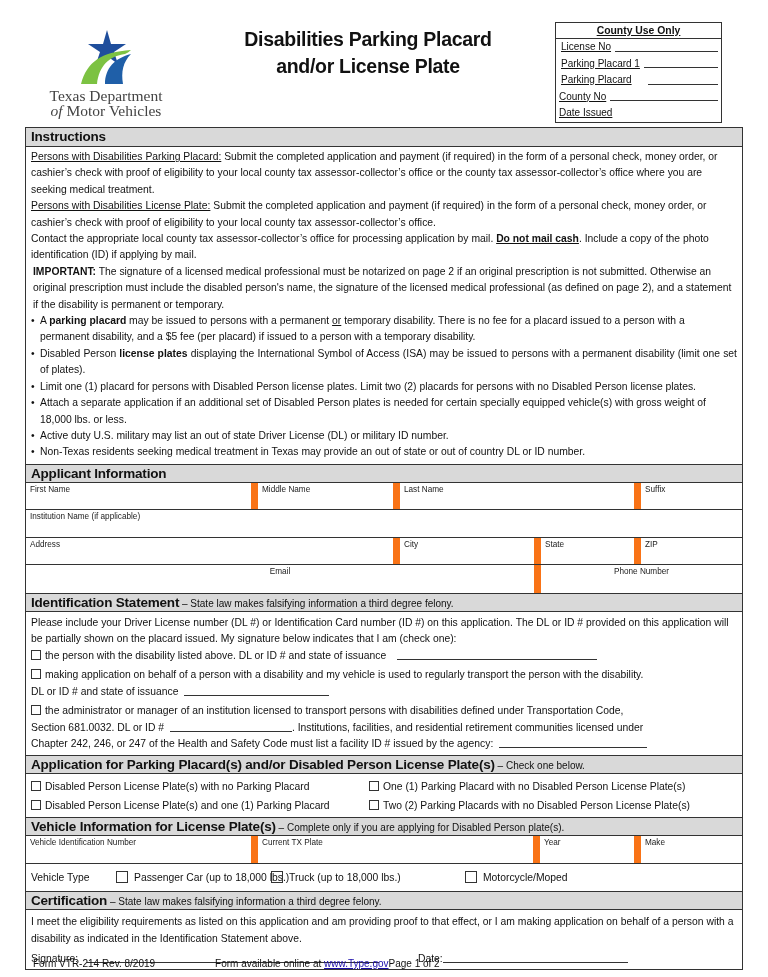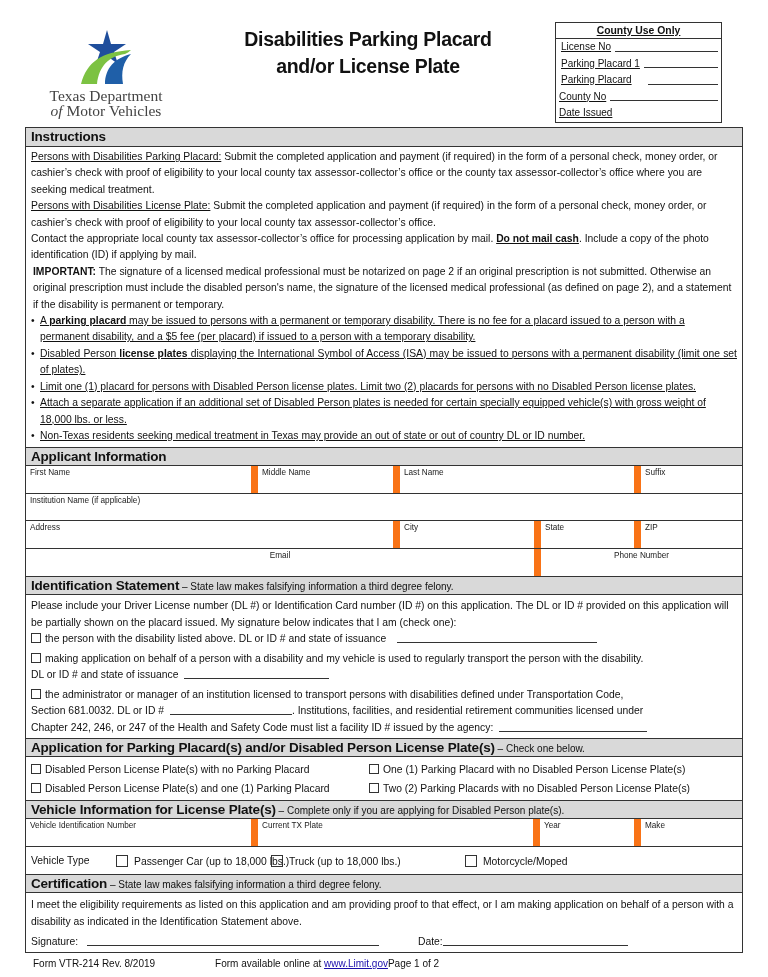--- a/index.html
+++ b/index.html
@@ -23,21 +23,21 @@
   .form { position: absolute; left: 25px; top: 127px; width: 718px; border: 1.5px solid #333; border-bottom: none; }
   .sec-head { background: #d9d9d9; border-top: 1.5px solid #333; border-bottom: 1px solid #333; height: 19px; line-height: 18px; padding-left: 5px; font-weight: bold; font-size: 13.5px; white-space: nowrap; overflow: hidden; letter-spacing: -0.2px; }
   .sec-head:first-child { border-top: none; }
   .sec-head .sub { font-weight: normal; font-size: 10px; letter-spacing: 0; }
 
   .instr { padding: 2px 5px 3px 5px; font-size: 10.35px; line-height: 16.4px; }
   .instr p { margin: 0; }
   .u { text-decoration: underline; }
   .b { font-weight: bold; }
   .bu { font-weight: bold; text-decoration: underline; }
-  .bullets { list-style: none; text-decoration: underline; }
+  .bullets { list-style: none; }
   .bullets li { padding-left: 9px; text-indent: -9px; }
   .bullets li::before { content: "\2022"; display: inline-block; width: 9px; text-indent: 0; }
 
   .grid-row { display: flex; border-bottom: 1px solid #333; height: 27.5px; }
   .grid-row .cell { border-right: 7px solid #f97316; padding: 2px 4px; font-size: 8.2px; color: #222; }
   .grid-row .cell:last-child { border-right: none; }
 
   .id-body { padding: 3px 5px 2px 5px; font-size: 10.35px; line-height: 16.5px; }
   .cb { display: inline-block; width: 10px; height: 10px; border: 1px solid #333; vertical-align: -1px; margin-right: 4px; }
   .blank { display: inline-block; border-bottom: 1px solid #333; height: 10px; vertical-align: -1px; }
@@ -102,20 +102,21 @@
   <div class="instr">
     <p><span class="u">Persons with Disabilities Parking Placard:</span><span> Submit the completed application and payment (if required) in the form of a personal check, money order, or cashier’s check with proof of eligibility to your local county tax assessor-collector’s office or the county tax assessor-collector’s office where you are seeking medical treatment.</span></p>
     <p><span class="u">Persons with Disabilities License Plate:</span><span>  Submit the completed application and payment (if required) in the form of a personal check, money order, or cashier’s check with proof of eligibility to your local county tax assessor-collector’s office.</span></p>
     <p><span>Contact the appropriate local county tax assessor-collector’s office for processing application by mail. </span><span class="bu">Do not mail cash</span><span>. Include a copy of the photo identification (ID) if applying by mail.</span></p>
     <p style="padding-left:2px;"><span class="b">IMPORTANT:</span><span>  The signature of a licensed medical professional must be notarized on page 2 if an  original prescription is not submitted. Otherwise an original prescription must include the disabled person's name, the signature  of the licensed medical professional (as defined on page 2), and a statement if the disability is permanent or temporary.</span></p>
     <ul class="bullets">
       <li><span>A </span><span class="b">parking placard</span><span> may be issued to persons with a permanent </span><span class="u">or</span><span> temporary disability.  There is no fee for a placard issued to a person with a permanent disability, and a $5 fee (per placard) if issued to a person with a temporary disability.</span></li>
       <li style="text-align:justify;"><span>Disabled Person </span><span class="b">license plates</span><span> displaying the International Symbol of Access (ISA) may be issued to persons with a permanent disability (limit one set of plates).</span></li>
       <li><span>Limit one (1) placard for persons with Disabled Person license plates. Limit two (2) placards for persons with no Disabled Person license plates.</span></li>
       <li><span>Attach a separate application if an additional set of Disabled Person plates is needed for certain specially equipped vehicle(s) with gross weight of 18,000 lbs. or less.</span></li>
+      <li><span>Active duty U.S. military may list an out of state Driver License (DL) or military ID number.</span></li>
       <li><span>Non-Texas residents seeking medical treatment in Texas may provide an out of state or out of country DL or ID number.</span></li>
     </ul>
   </div>
 
   <div class="sec-head">Applicant Information</div>
   <div class="grid-row">
     <div class="cell" style="width:232px"><span>First Name</span></div>
     <div class="cell" style="width:142px"><span>Middle Name</span></div>
     <div class="cell" style="width:241px"><span>Last Name</span></div>
     <div class="cell" style="flex:1"><span>Suffix</span></div>
@@ -187,15 +188,15 @@
     <div style="margin-top:3px;">
       <span>Signature:</span>
       <span class="blank" style="width:292px;margin-left:6px;"></span>
       <span style="margin-left:36px;">Date:</span><span class="blank" style="width:185px;"></span>
     </div>
   </div>
 </div>
 
 <div class="footer">
   <span>Form VTR-214 Rev. 8/2019</span>
-  <span style="margin-left:60px;"><span>Form available online at </span><a>www.Limit.gov</a></span>
+  <span style="margin-left:60px;"><span>Form available online at </span><a>www.Type.gov</a></span>
   <span>Page 1 of 2</span>
 </div>
 
 </body></html>

